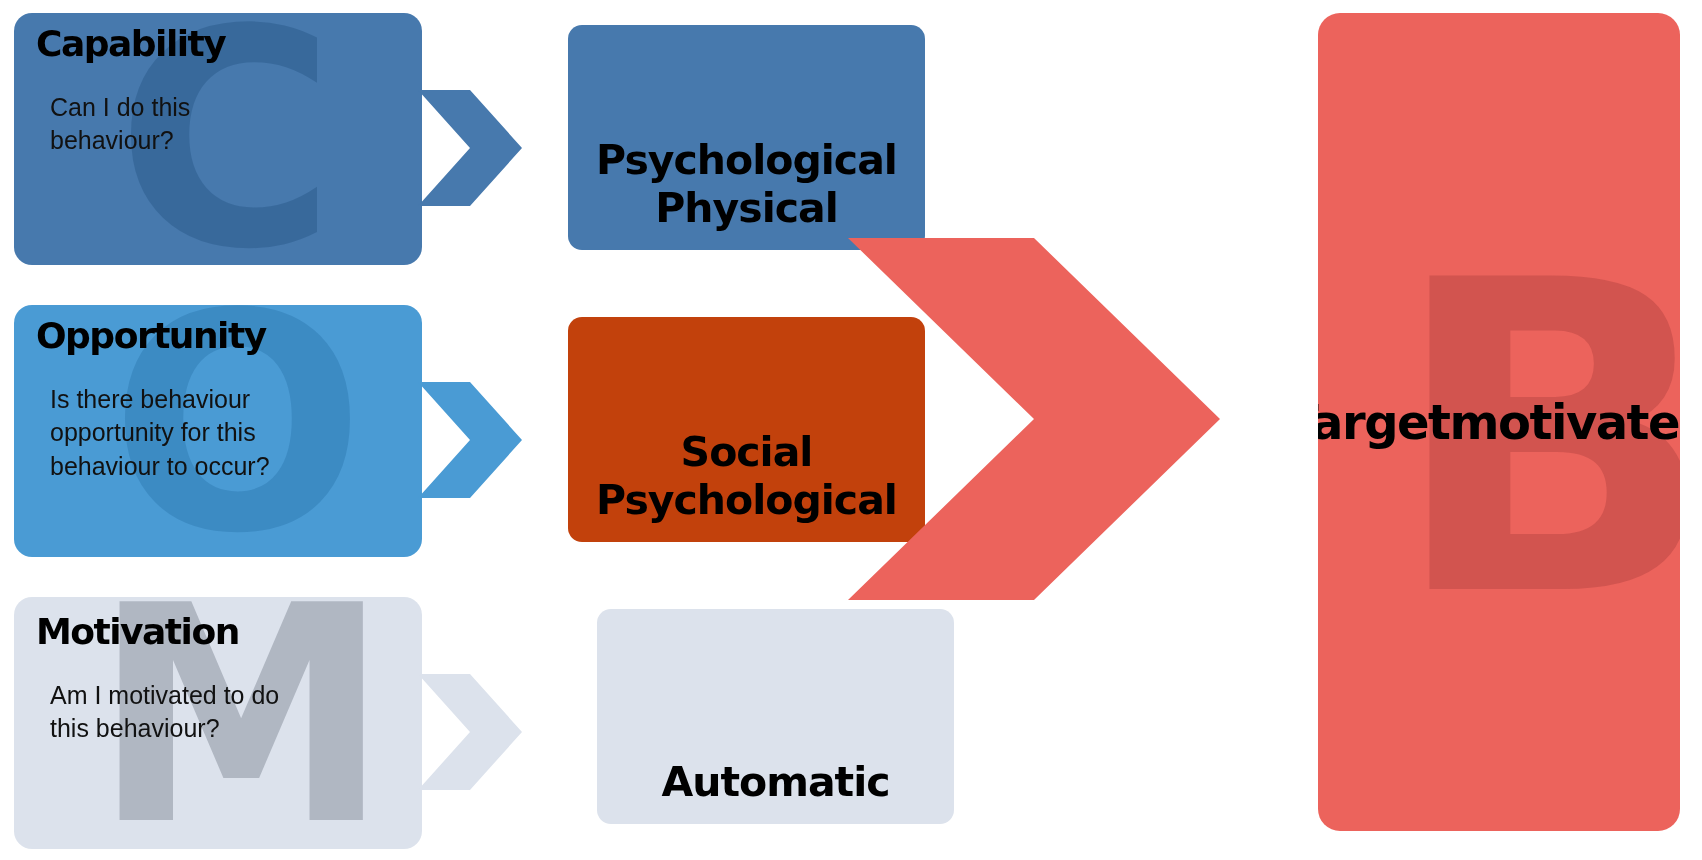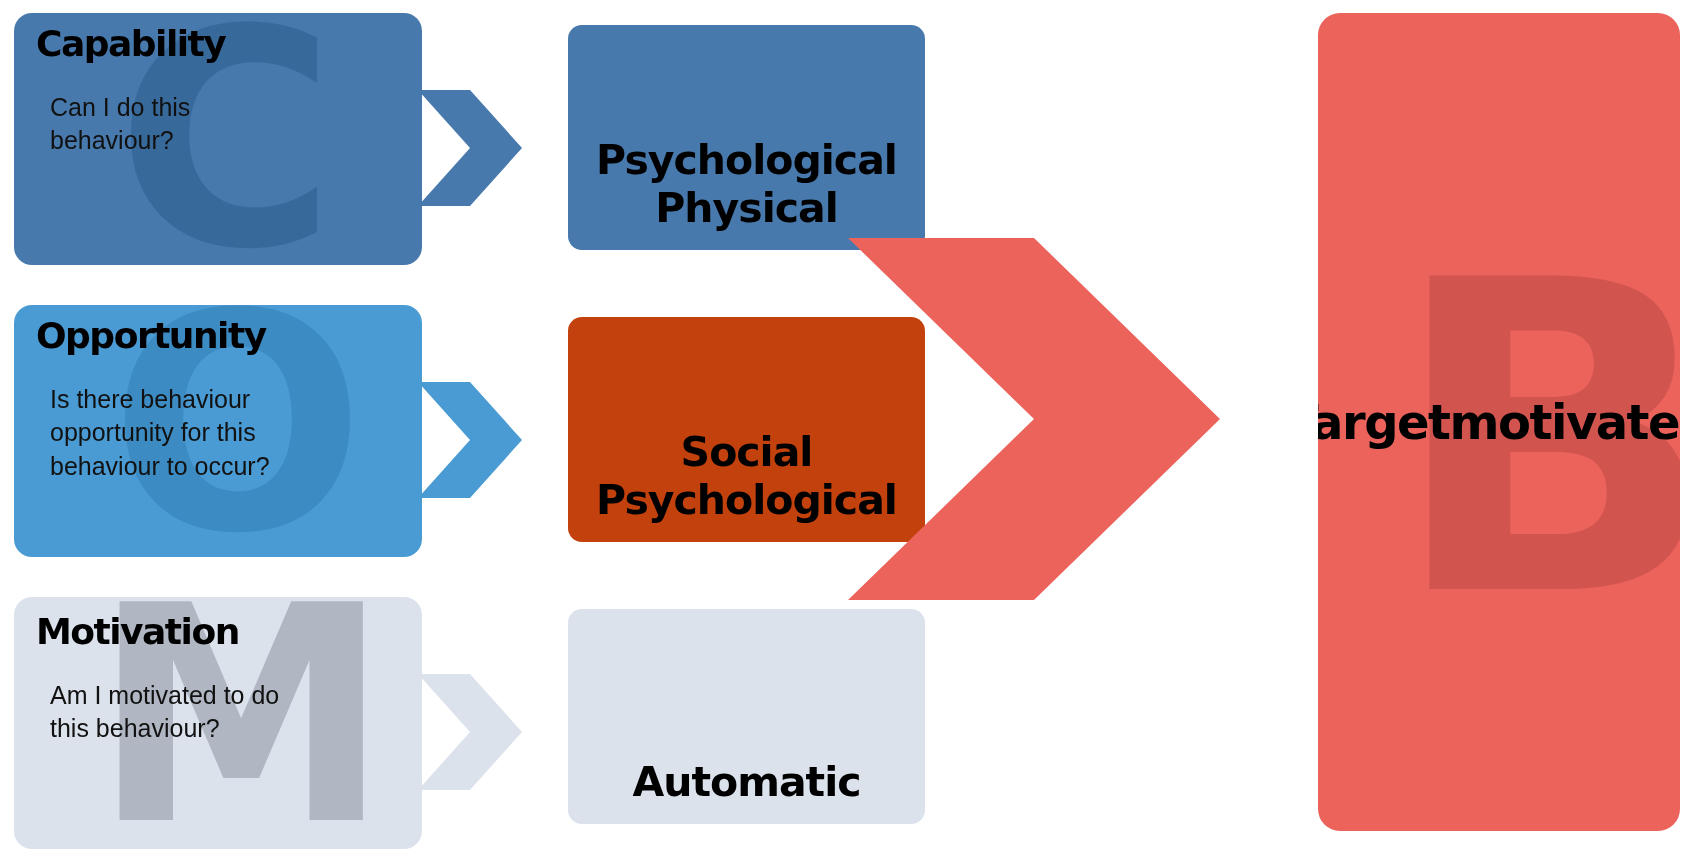--- a/index.html
+++ b/index.html
@@ -90,21 +90,21 @@
     border-radius: 14px;
     box-sizing: border-box;
     display: flex;
     flex-direction: column;
     justify-content: flex-end;
     align-items: center;
     padding: 18px 10px;
   }
   .mid-1 { top: 25px;  height: 225px; background: #4779AD; }
   .mid-2 { top: 317px; height: 225px; background: #c2410c; }
-  .mid-3 { top: 609px; height: 215px; background: #DCE2EC; }
+  .mid-3 { top: 609px; height: 215px; background: #DCE2EC; margin-left: 29px; }
 
   .mid-label {
     font-family: "DejaVu Sans", sans-serif;
     font-weight: 700;
     font-size: 41px;
     letter-spacing: -1px;
     color: #000000;
     text-align: center;
     white-space: nowrap;
   }

